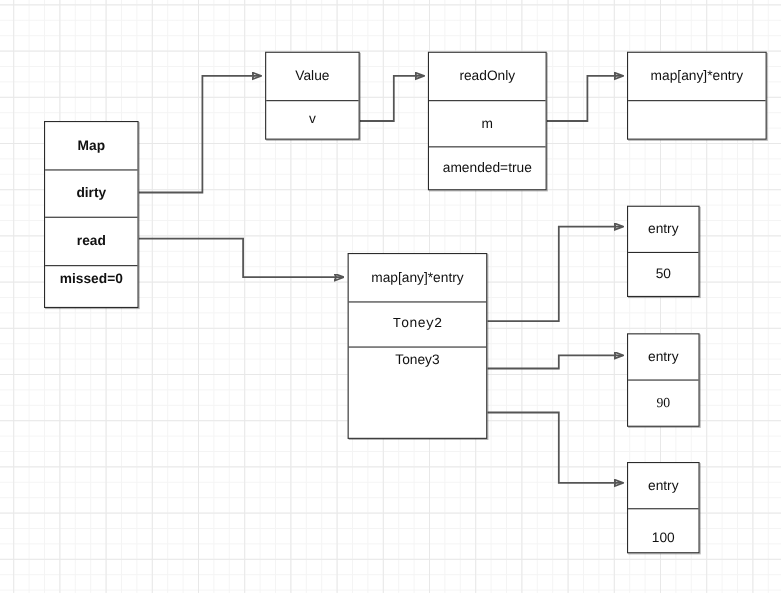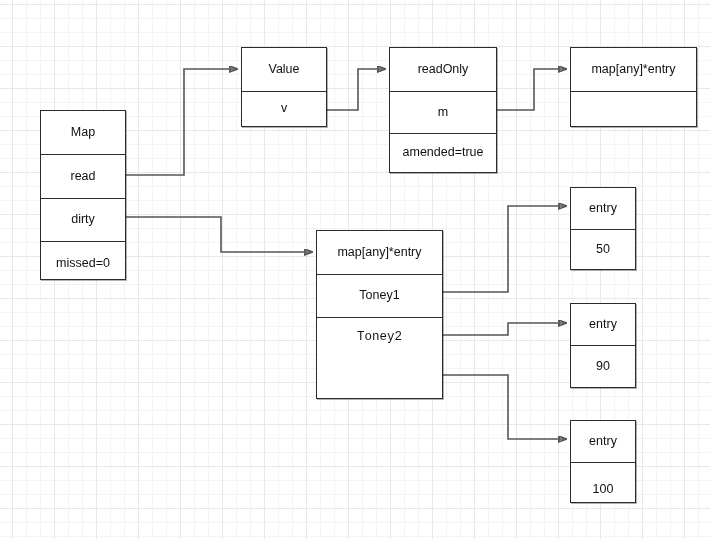--- a/index.html
+++ b/index.html
@@ -37,21 +37,21 @@
     color: #111111;
     font-size: 12.5px;
     line-height: 1.1;
     white-space: nowrap;
   }
   .row.sep {
     border-top: 1px solid #2b2b2b;
   }
   .row.top-align {
     align-items: flex-start;
-    padding-top: 15px;
+    padding-top: 5px;
   }
   svg.wires {
     position: absolute;
     left: 0;
     top: 0;
     width: 710px;
     height: 539px;
     overflow: visible;
   }
   svg.wires path {
@@ -80,24 +80,24 @@
 
     <path d="M126,217 L221,217 L221,252 L312,252" marker-end="url(#arrow)"></path>
 
     <path d="M443,292 L508,292 L508,206 L566,206" marker-end="url(#arrow)"></path>
 
     <path d="M443,335 L508,335 L508,323 L566,323" marker-end="url(#arrow)"></path>
 
     <path d="M443,375 L508,375 L508,439 L566,439" marker-end="url(#arrow)"></path>
   </svg>
 
-  <div class="node" style="left:40px; top:110px; width:86px; height:170px;">
+  <div class="node" style="left:40px; top:110px; width:86px; height:170px;font-weight:bold;">
     <div class="row" style="height:43px;">Map</div>
+    <div class="row sep" style="height:43px;">dirty</div>
     <div class="row sep" style="height:44px;">read</div>
-    <div class="row sep" style="height:43px;">dirty</div>
     <div class="row sep top-align" style="height:38px;">missed=0</div>
   </div>
 
   <div class="node" style="left:389px; top:47px; width:108px; height:126px;">
     <div class="row" style="height:43px;">readOnly</div>
     <div class="row sep" style="height:42px;">m</div>
     <div class="row sep" style="height:39px;">amended=true</div>
   </div>
 
   <div class="node" style="left:241px; top:47px; width:86px; height:80px;">
@@ -105,32 +105,32 @@
     <div class="row sep" style="height:35px;">v</div>
   </div>
 
   <div class="node" style="left:570px; top:47px; width:127px; height:80px;">
     <div class="row" style="height:43px;">map[any]*entry</div>
     <div class="row sep" style="height:35px;"></div>
   </div>
 
   <div class="node" style="left:316px; top:230px; width:127px; height:169px;">
     <div class="row" style="height:43px;">map[any]*entry</div>
-    <div class="row sep" style="height:43px;">Toney1</div>
     <div class="row sep" style="height:41px;font-family:Liberation Mono, monospace;">Toney2</div>
+    <div class="row sep top-align" style="height:40px;">Toney3</div>
   </div>
 
   <div class="node" style="left:570px; top:187px; width:66px; height:83px;">
     <div class="row" style="height:41px;">entry</div>
     <div class="row sep" style="height:40px;">50</div>
   </div>
 
   <div class="node" style="left:570px; top:303px; width:66px; height:85px;">
     <div class="row" style="height:41px;">entry</div>
-    <div class="row sep" style="height:42px;">90</div>
+    <div class="row sep" style="height:42px;font-family:Liberation Serif, serif;">90</div>
   </div>
 
   <div class="node" style="left:570px; top:420px; width:66px; height:83px;">
     <div class="row" style="height:41px;">entry</div>
     <div class="row sep" style="height:54px;">100</div>
   </div>
 
 </div>
 
 </body></html>

